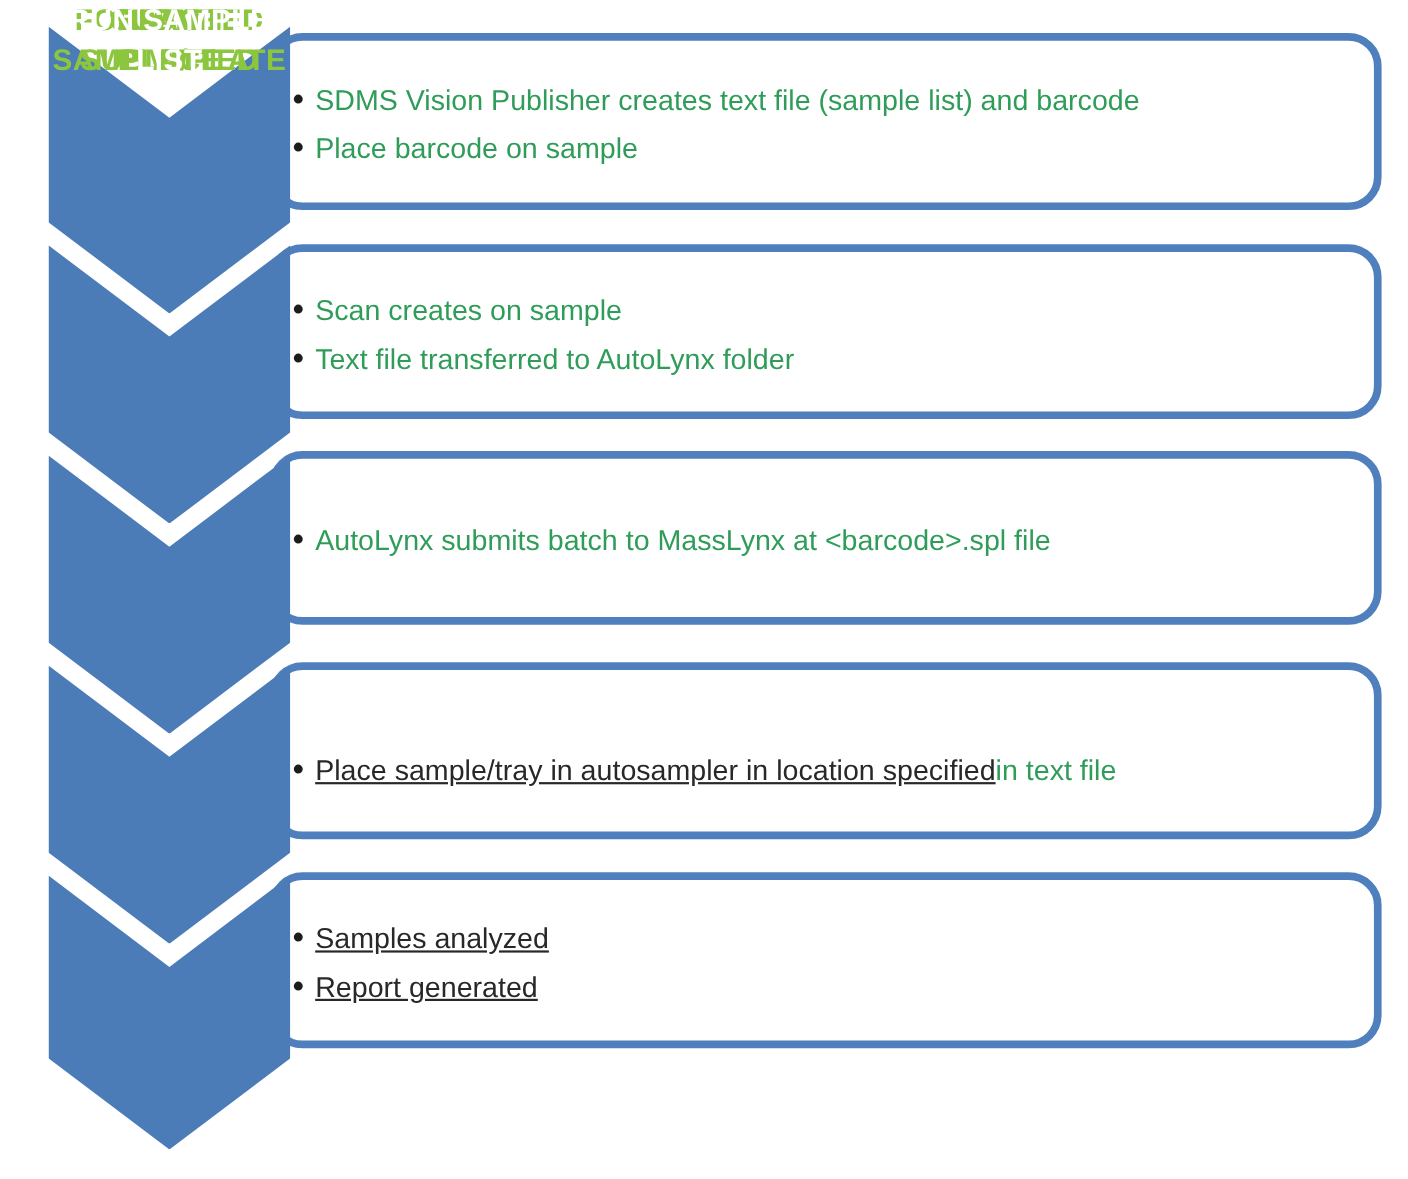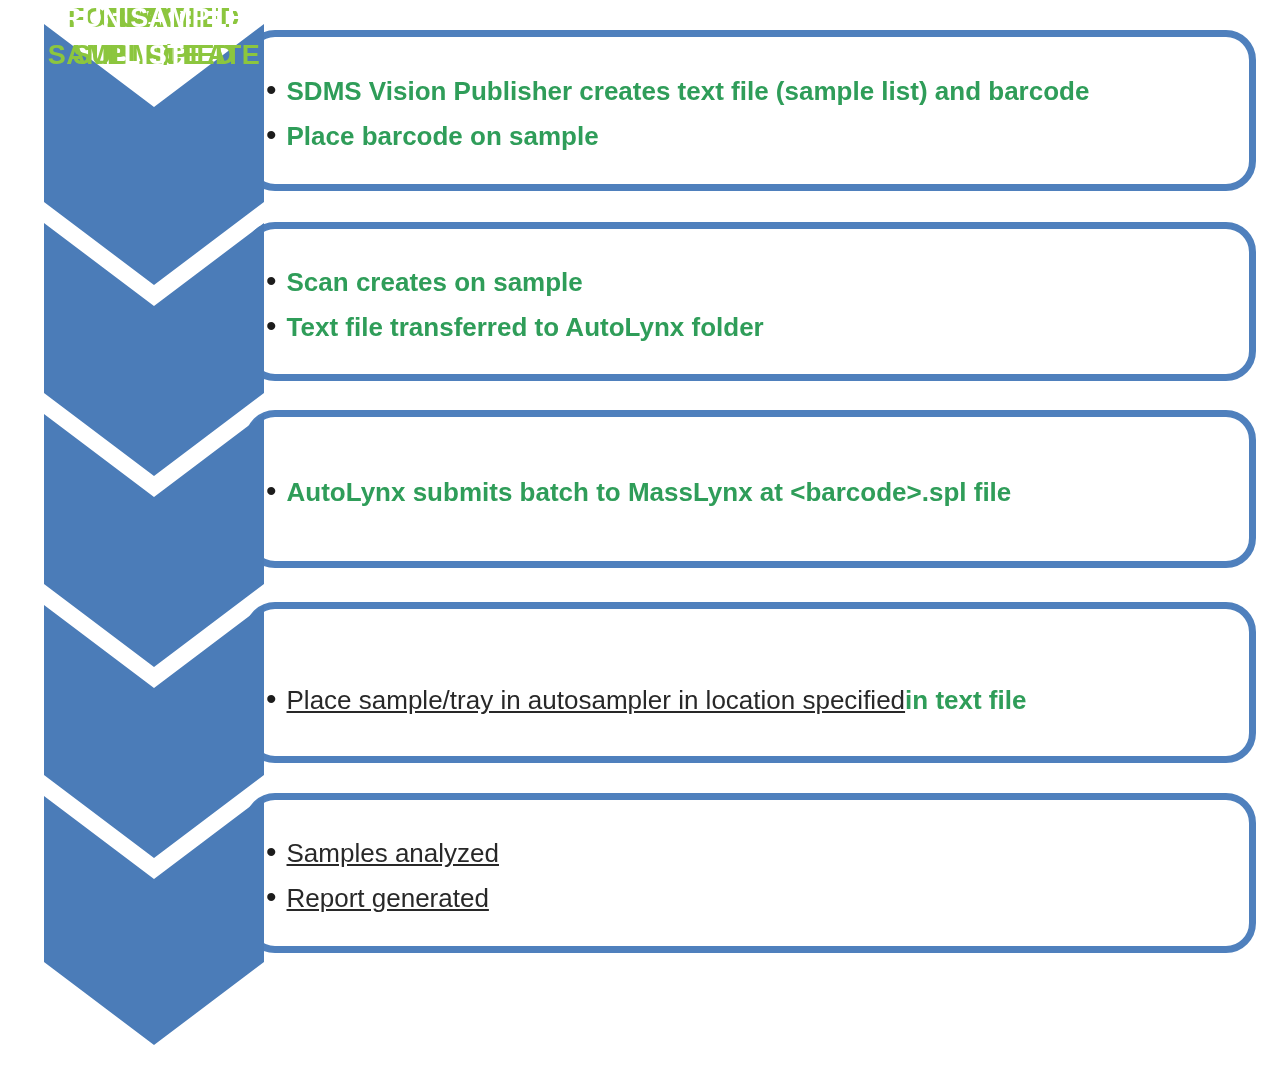--- a/index.html
+++ b/index.html
@@ -33,21 +33,21 @@
     display:flex;align-items:baseline;
     line-height:44px;font-size:26px;
     white-space:nowrap;
   }
   .dot{
     color:var(--bullet-dark);
     font-size:30px;
     margin-right:10px;
     flex:0 0 auto;
   }
-  .seg.green{color:var(--green-text);font-weight:bold;}
+  .seg.green{color:var(--green-text);}
   .seg.dark{color:var(--dark-text);text-decoration:underline;}
   
   .chevron{
     position:absolute;
     left:25px;width:220px;
     background:var(--chevron-blue);
     clip-path:polygon(0 0, 50% 83px, 100% 0, 100% calc(100% - 83px), 50% 100%, 0 calc(100% - 83px));
   }
   .chevron:nth-of-type(1){top:24px;height:261px;}
   .chevron:nth-of-type(2){top:223px;height:253px;}

